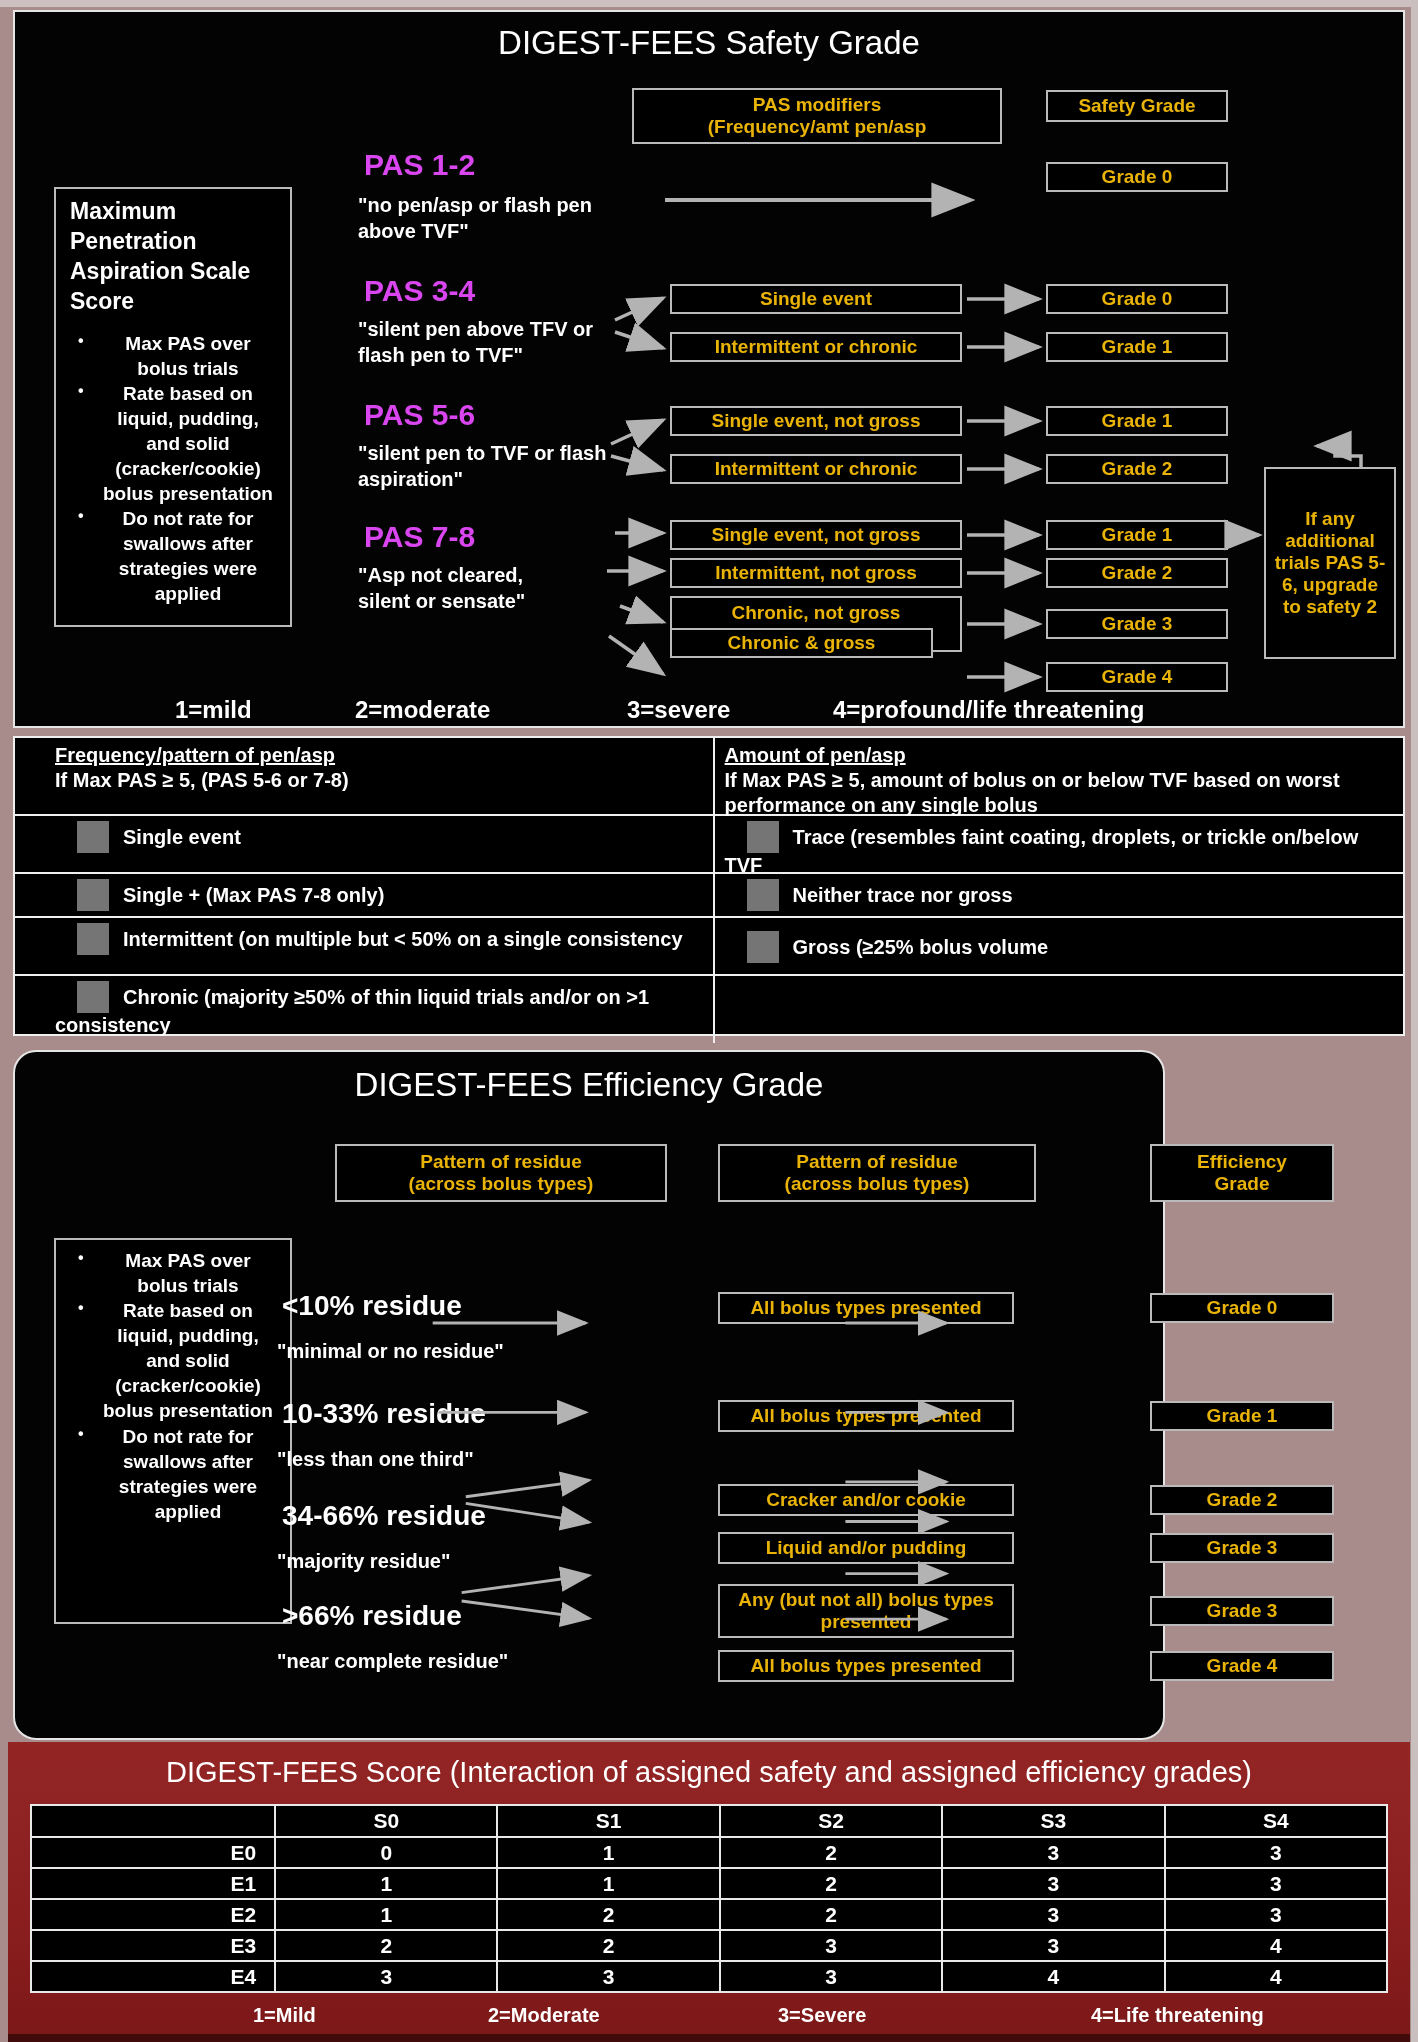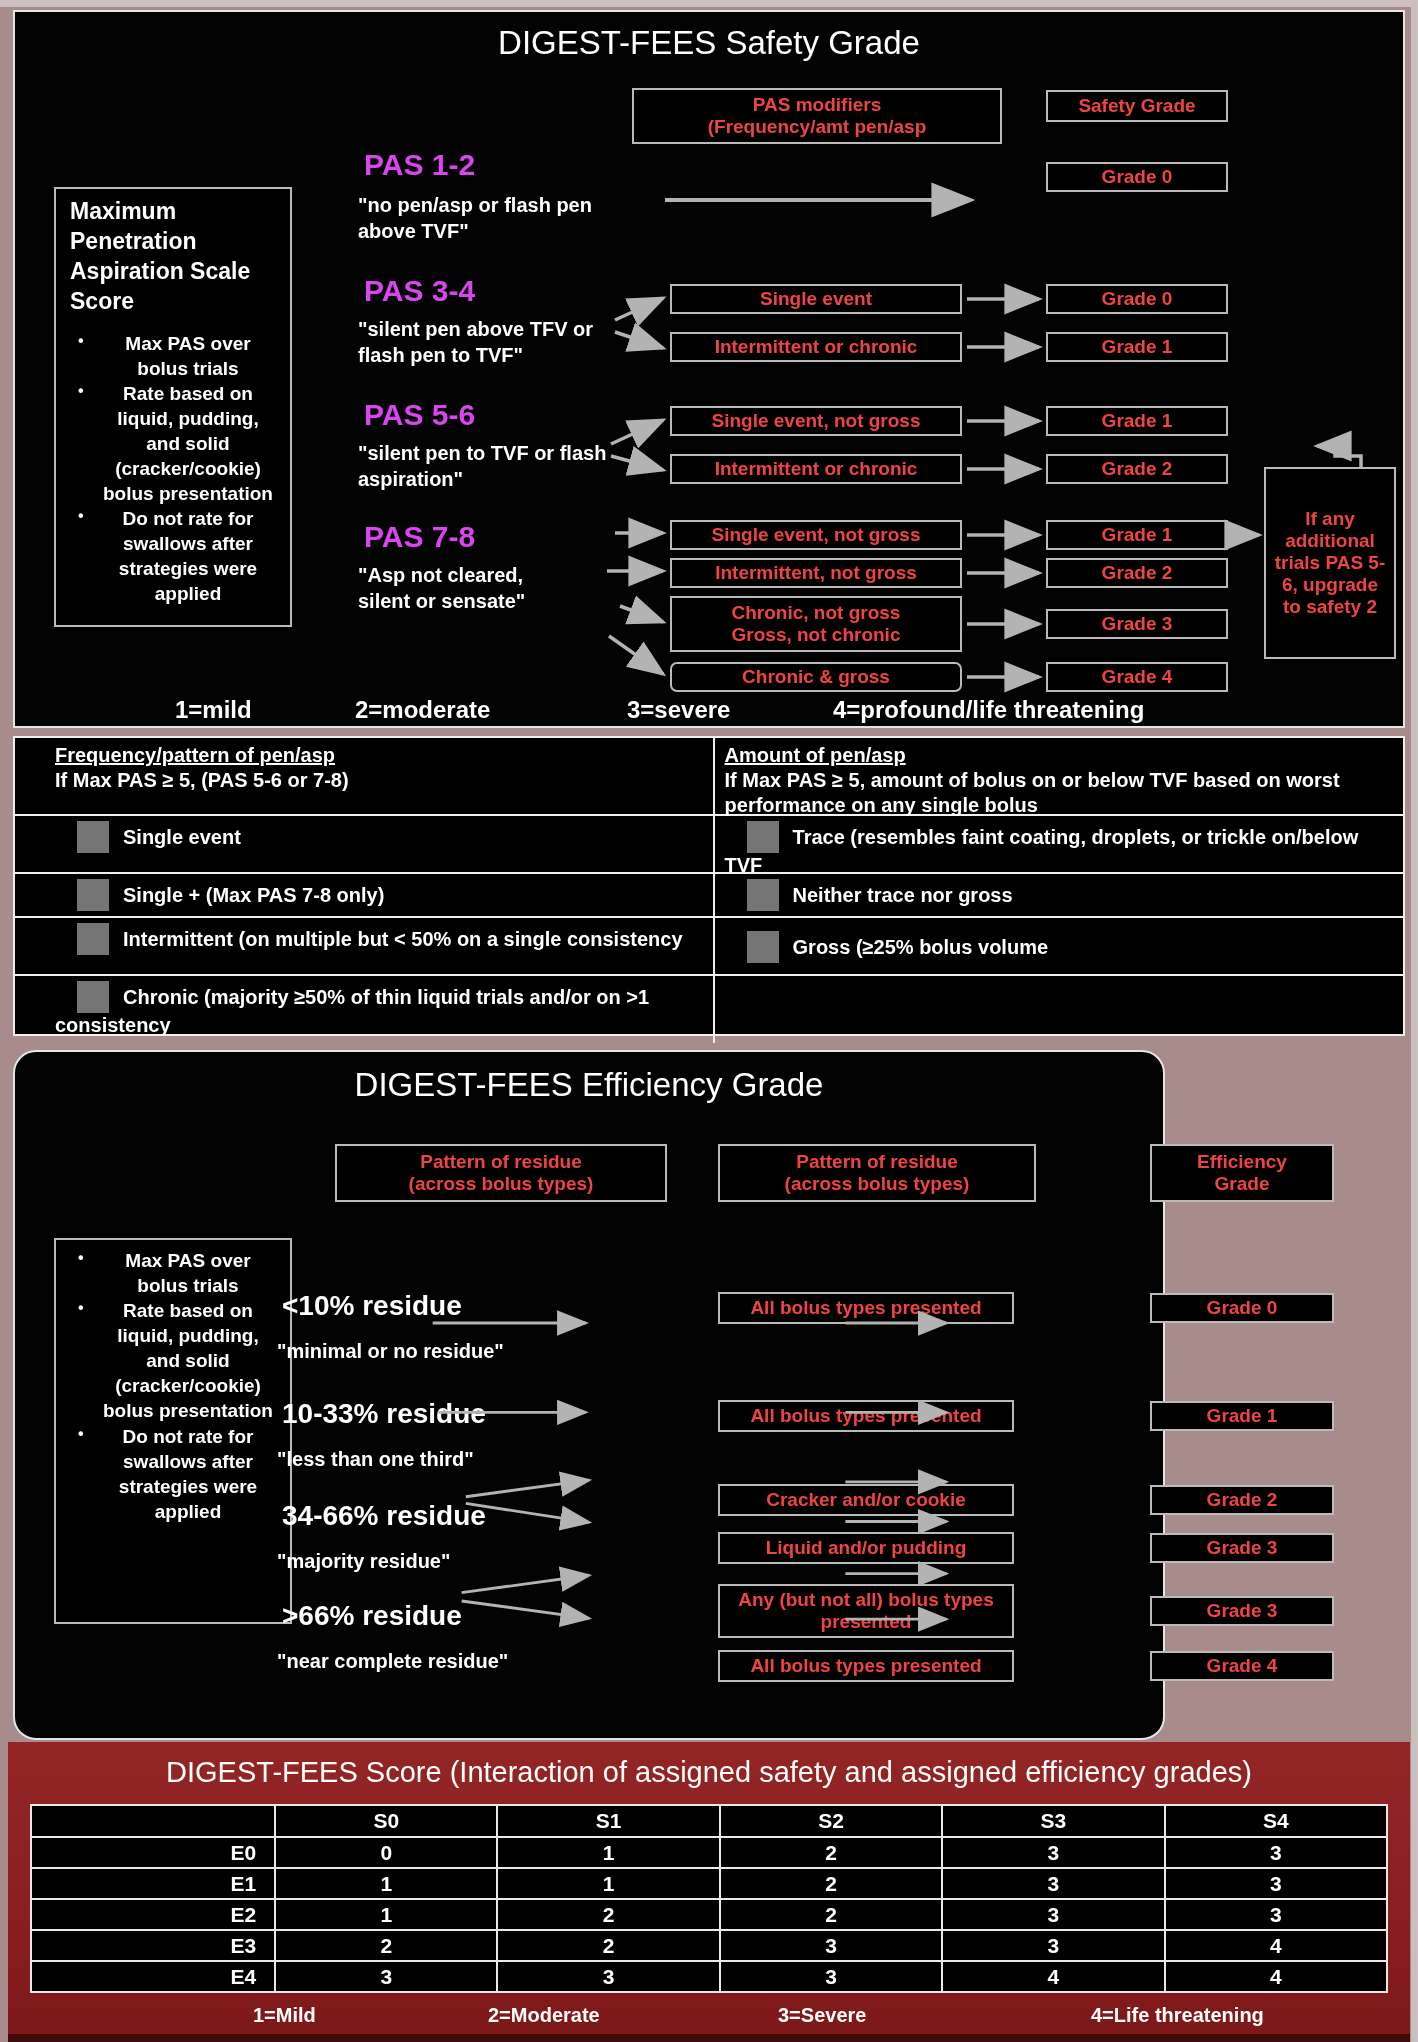--- a/index.html
+++ b/index.html
@@ -11,21 +11,21 @@
   }
   .edge-top{position:absolute;top:0;left:0;right:0;height:7px;background:#ccc0c0;}
   .edge-right{position:absolute;top:0;right:0;bottom:0;width:7px;background:#c9bfbf;}
 
   .panel{position:absolute;background:#030303;border:2px solid #e5e5e5;box-sizing:border-box;color:#fff;}
   .panel-title{position:absolute;left:0;right:0;text-align:center;font-size:33px;font-weight:400;color:#fff;}
 
   .fc-box{
     position:absolute;border:2px solid #bababa;box-sizing:border-box;
     display:flex;align-items:center;justify-content:center;text-align:center;
-    font-weight:bold;font-size:19px;line-height:1.15;color:#ef4444;white-space:pre-line;
+    font-weight:bold;font-size:19px;line-height:1.15;color:#eab308;white-space:pre-line;
     background:#000;
   }
   .pas-label{position:absolute;font-size:30px;font-weight:bold;color:#d946ef;}
   .res-label{position:absolute;font-size:28px;font-weight:bold;color:#fff;}
   .quote{position:absolute;font-size:20px;font-weight:bold;line-height:1.3;color:#fff;width:250px;}
   .quote.narrow{width:195px;}
   .quote.auto{width:auto;white-space:nowrap;}
 
   .side-box{
     position:absolute;border:2px solid #bababa;box-sizing:border-box;
@@ -103,21 +103,21 @@
   <div class="quote narrow" style="left:343px;top:550px;">"Asp not cleared, silent or sensate"</div>
 
   <div class="fc-box" style="left:655px;top:272px;width:292px;height:30px;">Single event</div>
   <div class="fc-box" style="left:655px;top:320px;width:292px;height:30px;">Intermittent or chronic</div>
   <div class="fc-box" style="left:655px;top:394px;width:292px;height:30px;">Single event, not gross</div>
   <div class="fc-box" style="left:655px;top:442px;width:292px;height:30px;">Intermittent or chronic</div>
   <div class="fc-box" style="left:655px;top:508px;width:292px;height:30px;">Single event, not gross</div>
   <div class="fc-box" style="left:655px;top:546px;width:292px;height:30px;">Intermittent, not gross</div>
   <div class="fc-box" style="left:655px;top:584px;width:292px;height:56px;">Chronic, not gross
 Gross, not chronic</div>
-  <div class="fc-box" style="left:655px;top:650px;width:292px;height:30px;border-radius:7px;">Chronic &amp; gross</div>
+  <div class="fc-box" style="left:655px;top:616px;width:263px;height:30px;">Chronic &amp; gross</div>
 
   <div class="fc-box" style="left:1031px;top:150px;width:182px;height:30px;">Grade 0</div>
   <div class="fc-box" style="left:1031px;top:272px;width:182px;height:30px;">Grade 0</div>
   <div class="fc-box" style="left:1031px;top:320px;width:182px;height:30px;">Grade 1</div>
   <div class="fc-box" style="left:1031px;top:394px;width:182px;height:30px;">Grade 1</div>
   <div class="fc-box" style="left:1031px;top:442px;width:182px;height:30px;">Grade 2</div>
   <div class="fc-box" style="left:1031px;top:508px;width:182px;height:30px;">Grade 1</div>
   <div class="fc-box" style="left:1031px;top:546px;width:182px;height:30px;">Grade 2</div>
   <div class="fc-box" style="left:1031px;top:597px;width:182px;height:30px;">Grade 3</div>
   <div class="fc-box" style="left:1031px;top:650px;width:182px;height:30px;">Grade 4</div>

